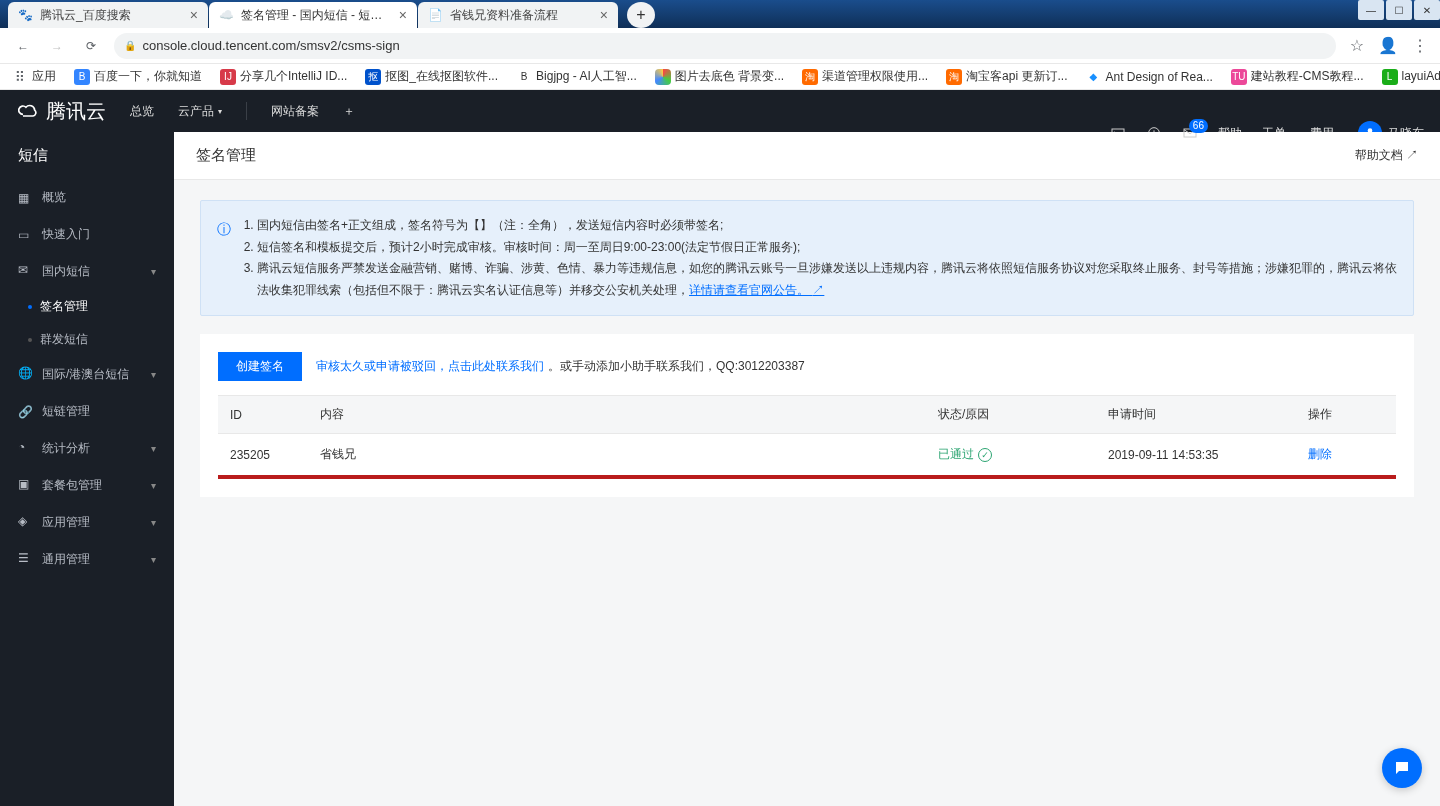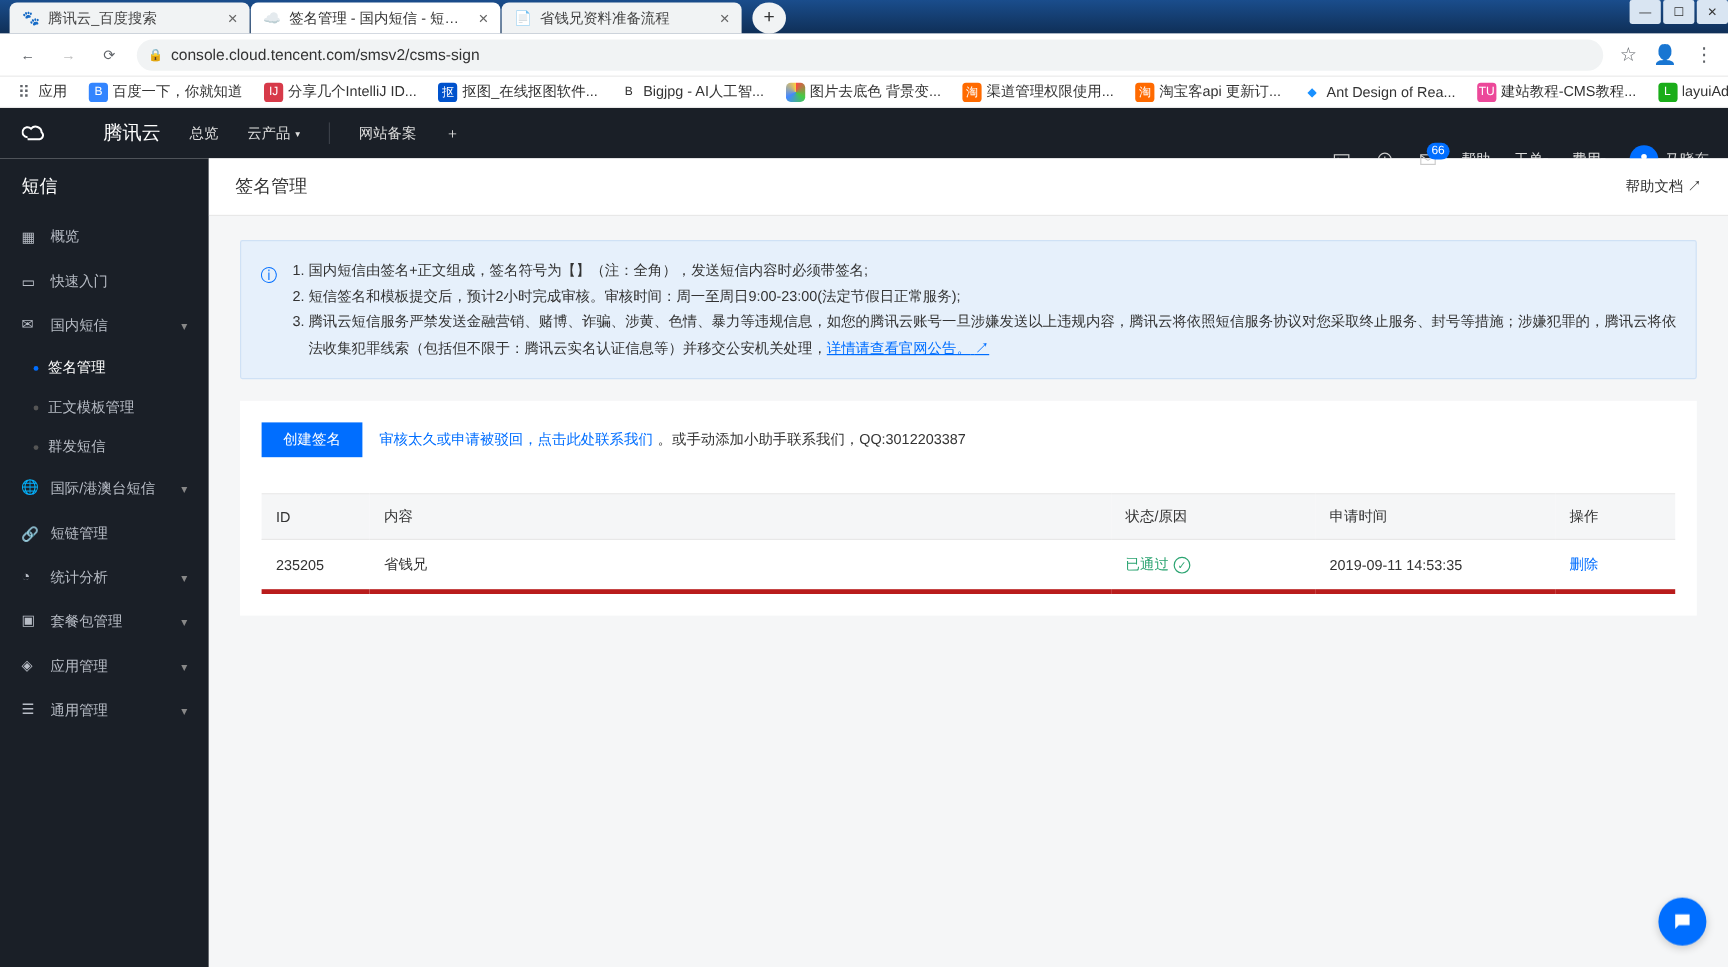--- a/index.html
+++ b/index.html
@@ -28,21 +28,21 @@
 .addr-right .icon { margin-left: 14px; color: #5f6368; font-size: 16px; }
 
 
 .bookmarks { height: 26px; background: #fff; display: flex; align-items: center; padding: 0 12px; border-bottom: 1px solid #e8e8e8; }
 .bm { display: flex; align-items: center; margin-right: 18px; font-size: 12px; color: #333; cursor: pointer; }
 .bm .ico { width: 16px; height: 16px; margin-right: 4px; border-radius: 3px; display: inline-flex; align-items: center; justify-content: center; font-size: 10px; color: #fff; }
 .bm .label { white-space: nowrap; overflow: hidden; text-overflow: ellipsis; max-width: 120px; }
 
 
 .tc-header { height: 42px; background: #1a1f27; display: flex; align-items: center; padding: 0 16px; color: #fff; }
-.tc-logo { display: flex; align-items: center; margin-right: 24px; font-size: 16px; gap: 40px; }
+.tc-logo { display: flex; align-items: center; margin-right: 24px; font-size: 20px; }
 .tc-logo .cloud { width:24px; height:24px; margin-right:6px; display:inline-flex; align-items:center; justify-content:center; }
 .tc-nav { display: flex; align-items: center; }
 .tc-nav > div { margin-right: 24px; font-size: 12px; color: #ddd; cursor: pointer; display:flex; align-items:center; }
 .tc-divider { width:1px; height:18px; background:#3a3f47; margin-right:24px; }
 .tc-right { margin-left: auto; display: flex; align-items: center; margin-top: 44px; }
 .tc-right > div { margin-left: 20px; font-size: 12px; color: #ddd; cursor: pointer; display:flex; align-items:center; }
 .badge { position:relative; }
 .badge .count { position:absolute; top:-6px; right:-10px; background:#006eff; color:#fff; font-size:10px; border-radius:8px; padding:0 4px; line-height:14px; }
 .avatar { width:24px; height:24px; border-radius:50%; background:#006eff; display:inline-flex; align-items:center; justify-content:center; margin-right:6px; }
 
@@ -65,21 +65,21 @@
 .help-link { font-size: 12px; color: #333; cursor: pointer; }
 
 .page-body { padding: 20px 26px; }
 .info-box { background: #e6f0fb; border: 1px solid #cfe1f5; border-radius: 2px; padding: 14px 16px; display: flex; font-size: 12px; color: #333; line-height: 1.8; margin-bottom: 18px; }
 .info-icon { color: #006eff; margin-right: 10px; font-size:14px; margin-top:2px; }
 .info-list { flex:1; }
 .info-list li { margin-left: 16px; }
 .info-list a { color: #006eff; text-decoration: underline; cursor: pointer; }
 
 .card { background: #fff; padding: 18px; }
-.action-row { display: flex; align-items: center; margin-bottom: 30px; font-size: 12px; }
+.action-row { display: flex; align-items: center; margin-bottom: 14px; font-size: 12px; }
 .btn-primary { background: #006eff; color: #fff; padding: 6px 18px; border: none; cursor: pointer; font-size: 12px; margin-right: 14px; }
 .link { color: #006eff; cursor: pointer; margin-right: 4px; }
 .muted { color: #333; }
 
 table { width: 100%; border-collapse: collapse; font-size: 12px; }
 th { text-align: left; padding: 10px 12px; background: #f5f6f7; color: #333; font-weight: normal; border-top: 1px solid #e8e8e8; border-bottom: 1px solid #e8e8e8; }
 td { padding: 12px 12px; border-bottom: 4px solid #b91c1c; color: #333; }
 .status-ok { color: #2ba471; display:inline-flex; align-items:center; }
 .status-ok .check { margin-left:4px; width:14px;height:14px;border:1.5px solid #2ba471;border-radius:50%;display:inline-flex;align-items:center;justify-content:center;font-size:9px; }
 td .link-del { color: #006eff; cursor: pointer; }
@@ -256,23 +256,20 @@
       </div>
     <div class="side-item has-arrow">
         <span style="display:flex;">
           <span class="icon">✉</span>
           <span>国内短信</span>
         </span>
         <span class="arrow">▾</span>
       </div>
     <div class="side-sub active">
         <span>签名管理</span>
-      </div>
-    <div class="side-sub">
-        <span>正文模板管理</span>
       </div>
     <div class="side-sub">
         <span>群发短信</span>
       </div>
     <div class="side-item has-arrow">
         <span style="display:flex;">
           <span class="icon">🌐</span>
           <span>国际/港澳台短信</span>
         </span>
         <span class="arrow">▾</span>

